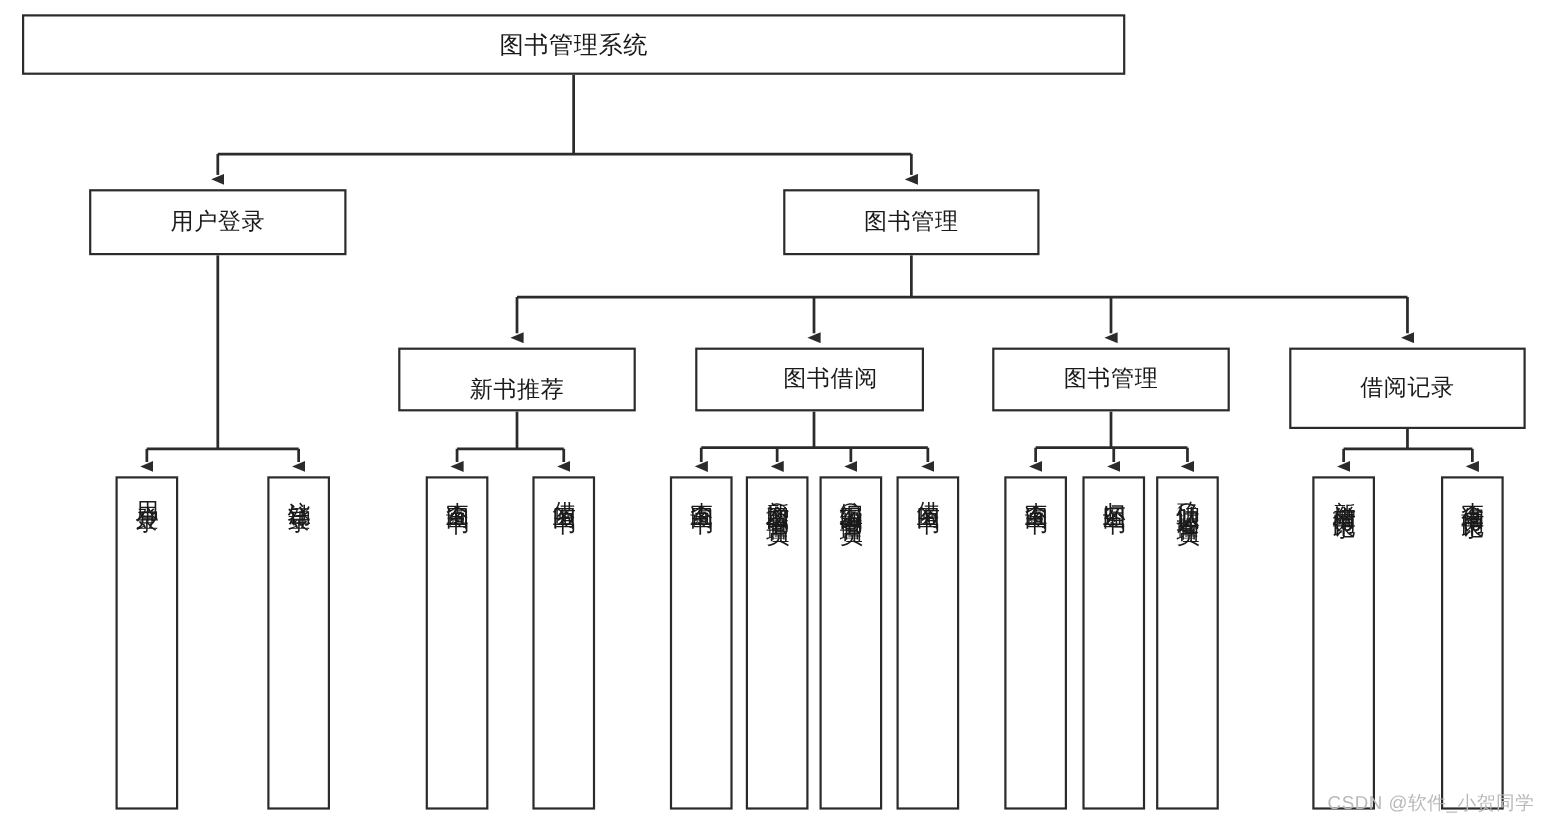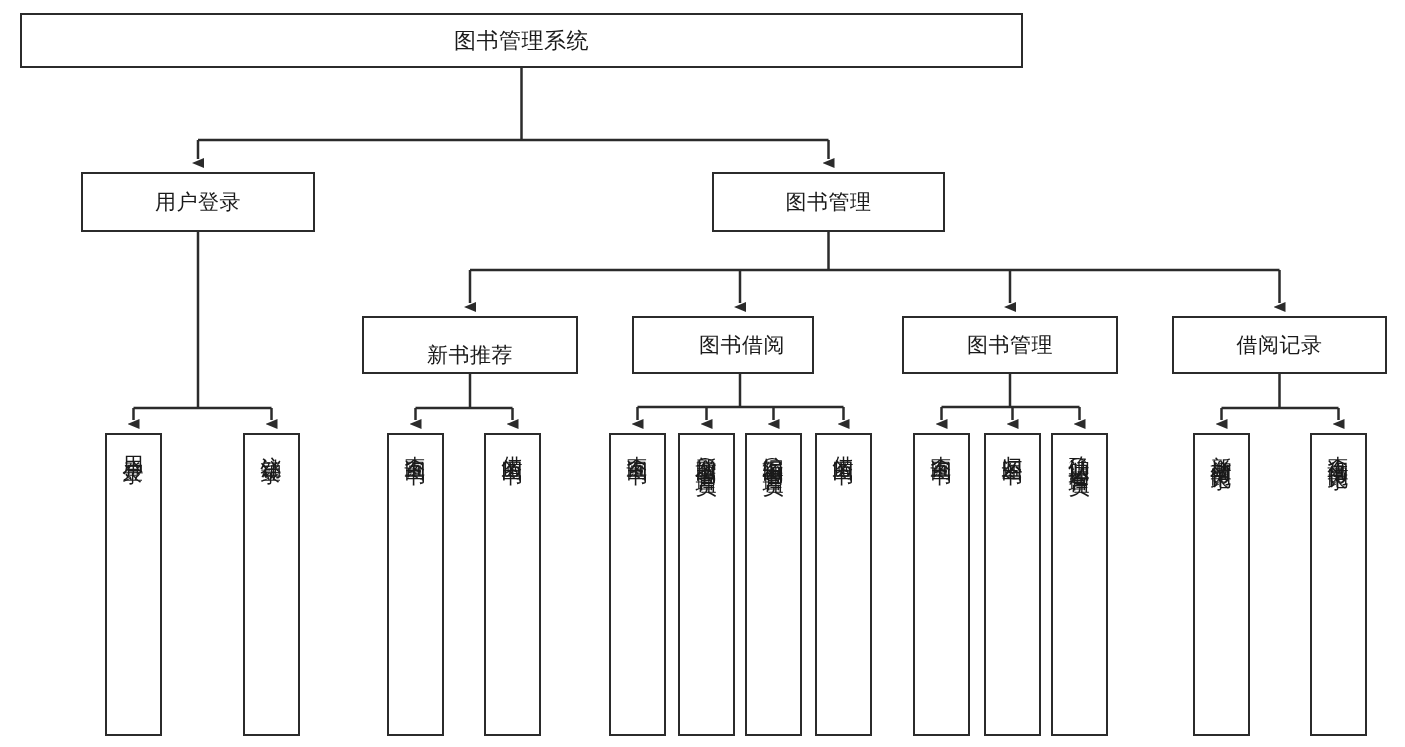--- a/index.html
+++ b/index.html
@@ -124,27 +124,27 @@
       </div>
       <div class="node horiz" style="left: 81px; top: 172px; width: 234px; height: 60px; border-color: rgb(43, 43, 43);">
         <span class="label" style="color: rgb(26, 26, 26);">用户登录</span>
       </div>
       <div class="node horiz" style="left: 712px; top: 172px; width: 233px; height: 60px; border-color: rgb(43, 43, 43);">
         <span class="label" style="color: rgb(26, 26, 26);">图书管理</span>
       </div>
       <div class="node horiz" style="left: 362px; top: 316px; width: 216px; height: 58px; border-color: rgb(43, 43, 43);">
         <span class="label" style="color: rgb(26, 26, 26); margin-top: 20px;">新书推荐</span>
       </div>
-      <div class="node horiz" style="left: 632px; top: 316px; width: 182px; height: 58px; border-color: rgb(43, 43, 43); padding-left: 38px;">
+      <div class="node horiz" style="left: 632px; top: 316px; width: 208px; height: 58px; border-color: rgb(43, 43, 43); padding-left: 38px;">
         <span class="label" style="color: rgb(26, 26, 26);">图书借阅</span>
       </div>
       <div class="node horiz" style="left: 902px; top: 316px; width: 216px; height: 58px; border-color: rgb(43, 43, 43);">
         <span class="label" style="color: rgb(26, 26, 26);">图书管理</span>
       </div>
-      <div class="node horiz" style="left: 1172px; top: 316px; width: 215px; height: 58px; border-color: rgb(43, 43, 43);">
+      <div class="node horiz" style="left: 1172px; top: 316px; width: 215px; height: 74px; border-color: rgb(43, 43, 43);">
         <span class="label" style="color: rgb(26, 26, 26);">借阅记录</span>
       </div>
       <div class="node vert" style="left: 105px; top: 433px; width: 57px; height: 303px; border-color: rgb(43, 43, 43);">
         <span class="label" style="color: rgb(26, 26, 26);">用户登录</span>
       </div>
       <div class="node vert" style="left: 243px; top: 433px; width: 57px; height: 303px; border-color: rgb(43, 43, 43);">
         <span class="label" style="color: rgb(26, 26, 26);">注销登录</span>
       </div>
       <div class="node vert" style="left: 387px; top: 433px; width: 57px; height: 303px; border-color: rgb(43, 43, 43);">
         <span class="label" style="color: rgb(26, 26, 26);">查询图书</span>
@@ -174,13 +174,14 @@
         <span class="label" style="color: rgb(26, 26, 26);">确认归还（管理员）</span>
       </div>
       <div class="node vert" style="left: 1193px; top: 433px; width: 57px; height: 303px; border-color: rgb(43, 43, 43);">
         <span class="label" style="color: rgb(26, 26, 26);">新增借阅记录</span>
       </div>
       <div class="node vert" style="left: 1310px; top: 433px; width: 57px; height: 303px; border-color: rgb(43, 43, 43);">
         <span class="label" style="color: rgb(26, 26, 26);">查询借阅记录</span>
       </div>
     </div>
 
+  <div class="watermark">CSDN @软件_小贺同学</div>
 </div>
 
 </body></html>

